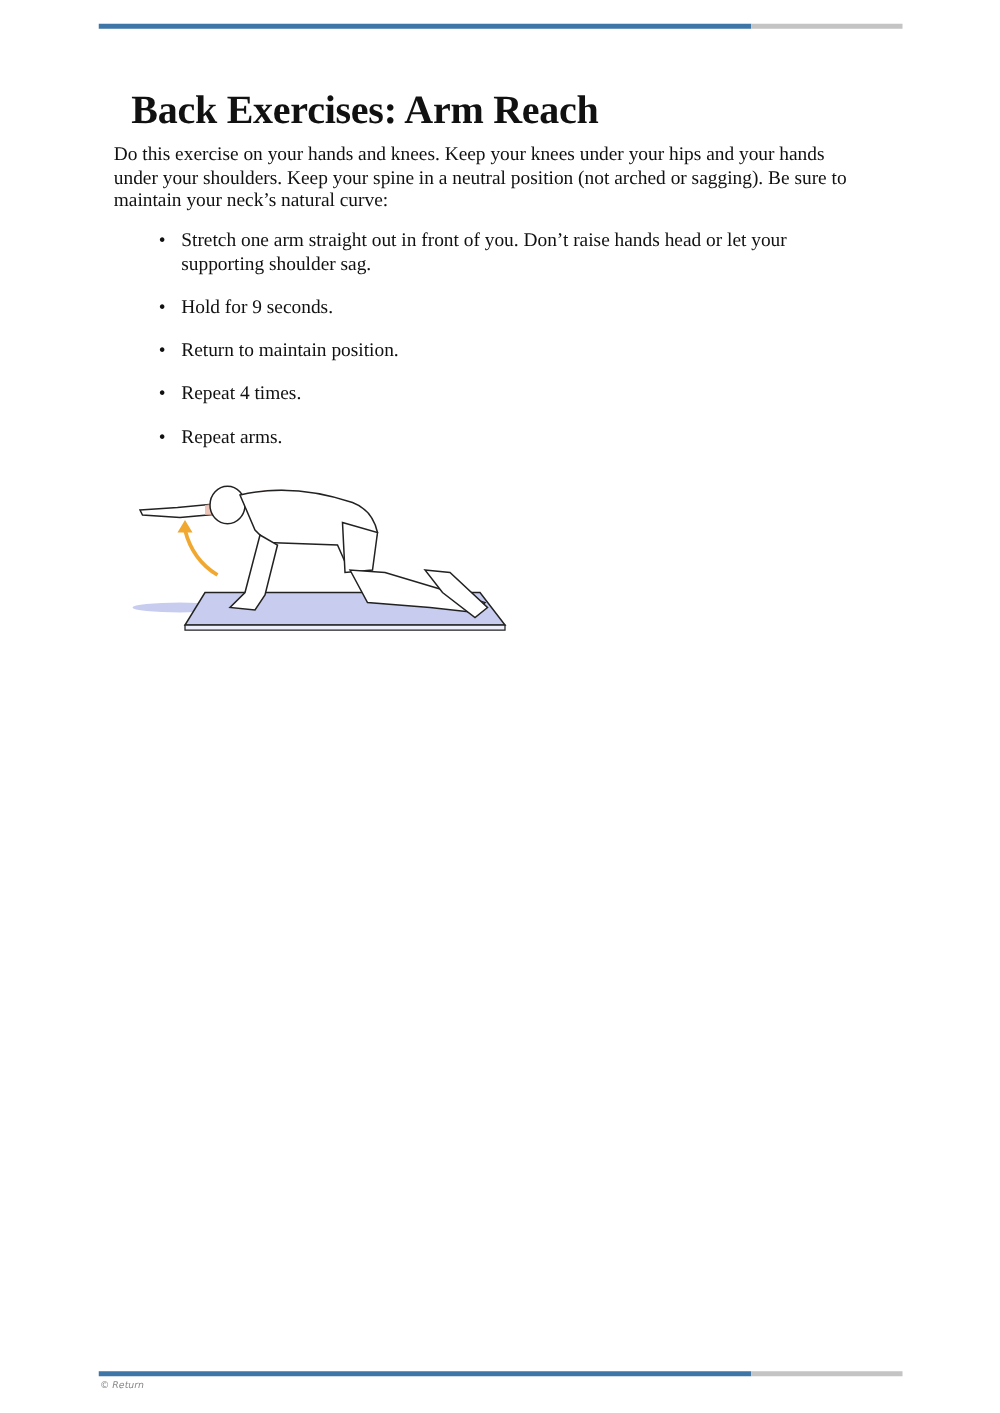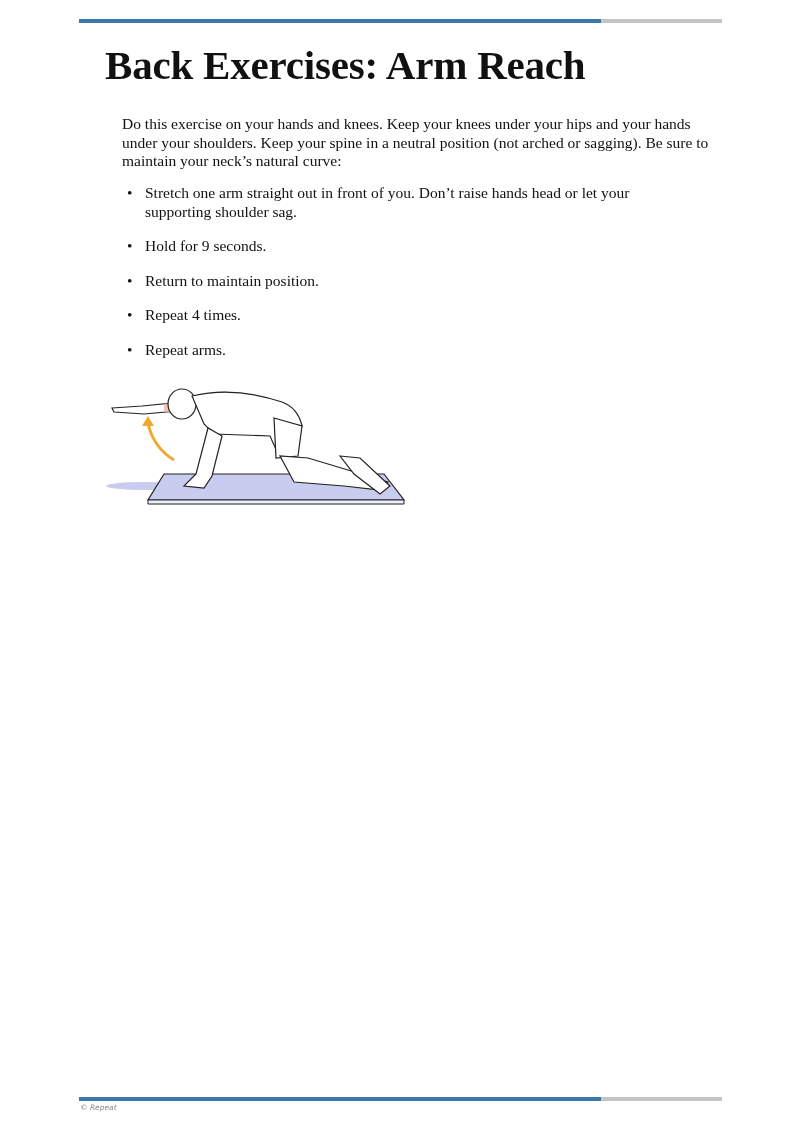--- a/index.html
+++ b/index.html
@@ -3,24 +3,24 @@
 <meta charset="utf-8">
 <style>
   html, body { margin: 0; padding: 0; background: #ffffff; }
   body { width: 800px; height: 1130px; position: relative; overflow: hidden;
          font-family: "Liberation Serif", serif; color: #111; }
   .bar { position: absolute; left: 79px; width: 643px; height: 4px; display: flex; }
   .bar .blue { width: 522px; background: #3f76a8; }
   .bar .gray { flex: 1; background: #c4c4c4; }
   .top-bar { top: 19px; }
   .bottom-bar { top: 1097px; }
-  h1 { position: absolute; left: 105px; top: 41px; margin: 0;
-       font-family: "Liberation Serif", serif; font-weight: bold; font-size: 41px;
+  h1 { position: absolute; left: 105px; top: 69px; margin: 0;
+       font-family: "Liberation Serif", serif; font-weight: bold; font-size: 32px;
        letter-spacing: -0.2px; color: #111; }
-  .intro { position: absolute; left: 122px; top: 115px; width: 600px; margin: 0;
+  .intro { position: absolute; left: 91px; top: 115px; width: 600px; margin: 0;
            font-size: 15.5px; line-height: 18.5px; }
   ul.steps { position: absolute; left: 105px; top: 184px; width: 580px; margin: 0; padding: 0;
              list-style: none; font-size: 15.5px; line-height: 18.5px; }
   ul.steps li { position: relative; padding-left: 40px; margin-bottom: 16px; }
   ul.steps li .bullet { position: absolute; left: 22px; top: 0; }
   .illustration { position: absolute; left: 104px; top: 378px; width: 304px; height: 134px; }
   .footer-left, .footer-right { position: absolute; top: 1103px; font-family: "DejaVu Sans", sans-serif;
        font-style: italic; font-size: 7.5px; color: #888; }
   .footer-left { left: 80px; }
   .footer-right { right: 78px; margin-top: 36px; }
@@ -72,14 +72,14 @@
     <path d="M176,78 L190,104 L240,108 L276,112 L284,104 L244,92 L204,80 Z" fill="#fff" stroke="#222" stroke-width="1.2"></path>
 
     <path d="M236,78 L256,80 L286,108 L276,116 L250,96 Z" fill="#fff" stroke="#222" stroke-width="1.2"></path>
   </svg>
 </div>
 
 <div class="bar bottom-bar">
   <div class="blue"></div>
   <div class="gray"></div>
 </div>
-<div class="footer-left">© Repeat</div>
+<div class="footer-left">© Return</div>
 <div class="footer-right">Page 1 of 1</div>
 
 </body></html>

